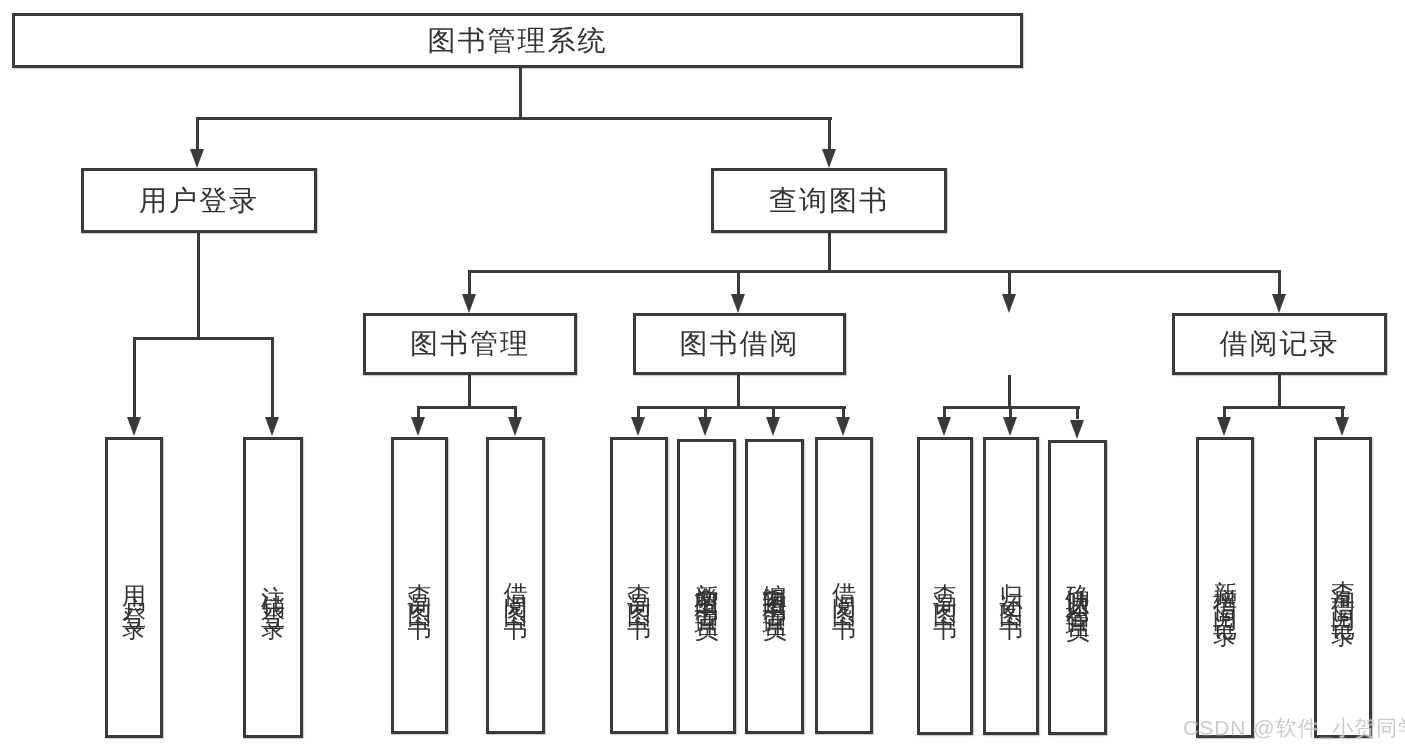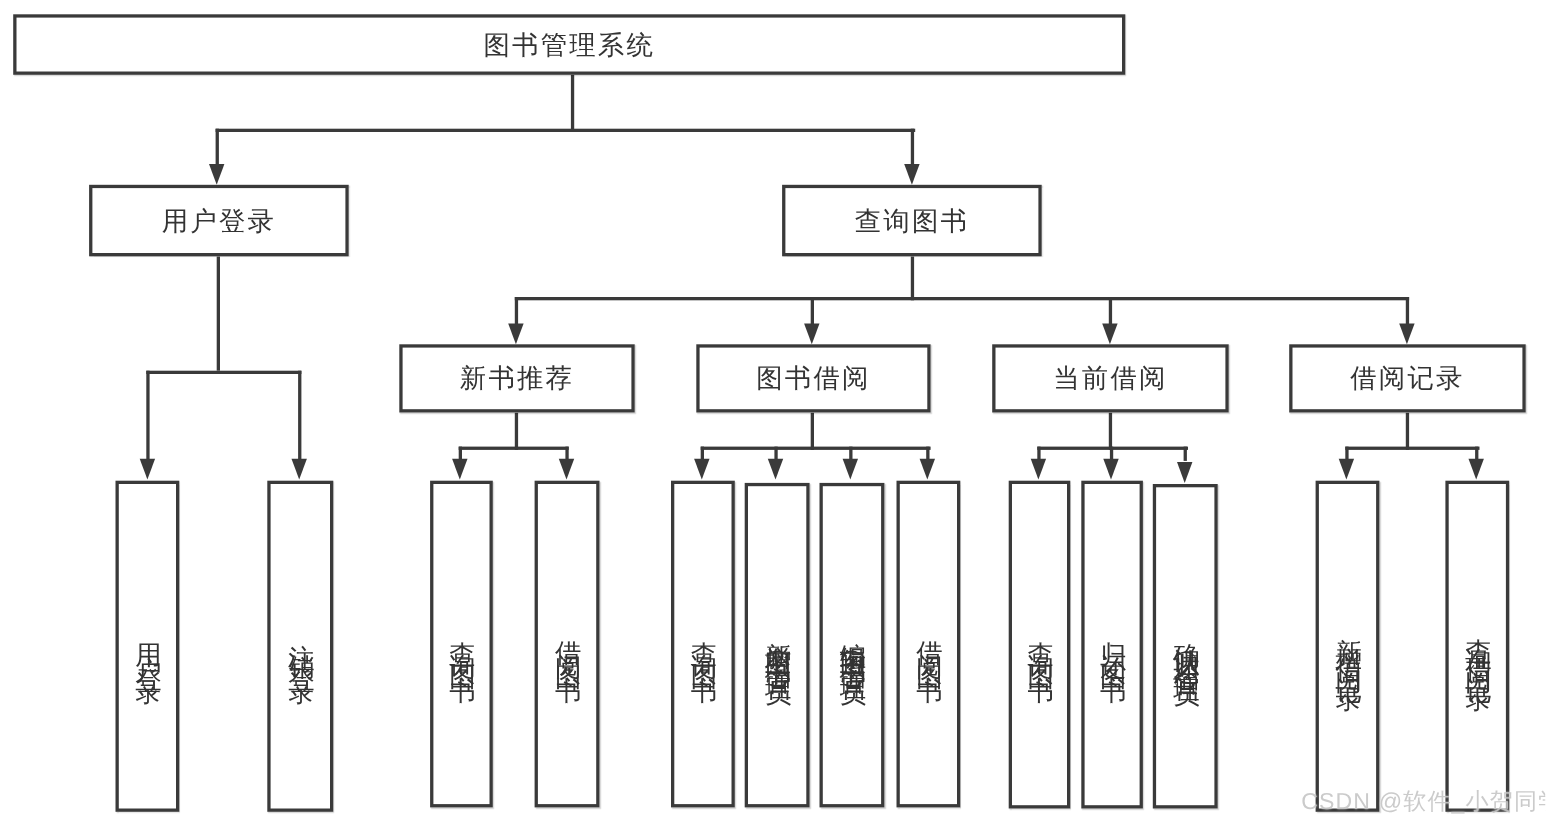--- a/index.html
+++ b/index.html
@@ -20,21 +20,21 @@
     box-sizing: border-box;
     border: 3px solid #3a3a3a;
     background: #ffffff;
     display: flex;
     align-items: center;
     justify-content: center;
     color: #333333;
     box-shadow: 1px 1px 1px rgba(0,0,0,0.18);
   }
   .h-node span {
-    font-size: 24px;
+    font-size: 28px;
     letter-spacing: 2px;
     white-space: nowrap;
   }
   .v-node span {
     writing-mode: vertical-rl;
     text-orientation: mixed;
     font-size: 24px;
     letter-spacing: 11px;
     white-space: nowrap;
   }
@@ -142,30 +142,27 @@
 
   <div class="node h-node" style="left:81px; top:168px; width:236px; height:65px;">
     <span>用户登录</span>
   </div>
 
   <div class="node h-node" style="left:711px; top:168px; width:236px; height:65px;">
     <span>查询图书</span>
   </div>
 
   <div class="node h-node" style="left:363px; top:313px; width:214px; height:62px;">
-    <span>新书推荐</span>
+    <span>图书管理</span>
   </div>
 
   <div class="node h-node" style="left:633px; top:313px; width:213px; height:62px;">
     <span>图书借阅</span>
   </div>
 
-  <div class="node h-node" style="left:902px; top:313px; width:215px; height:62px;">
-    <span>当前借阅</span>
-  </div>
 
   <div class="node h-node" style="left:1172px; top:313px; width:215px; height:62px;">
     <span>借阅记录</span>
   </div>
 
   <div class="node v-node" style="left:105px; top:437px; width:58px; height:301px;">
     <span>用户登录</span>
   </div>
   <div class="node v-node" style="left:243px; top:437px; width:60px; height:301px;">
     <span>注销登录</span>

